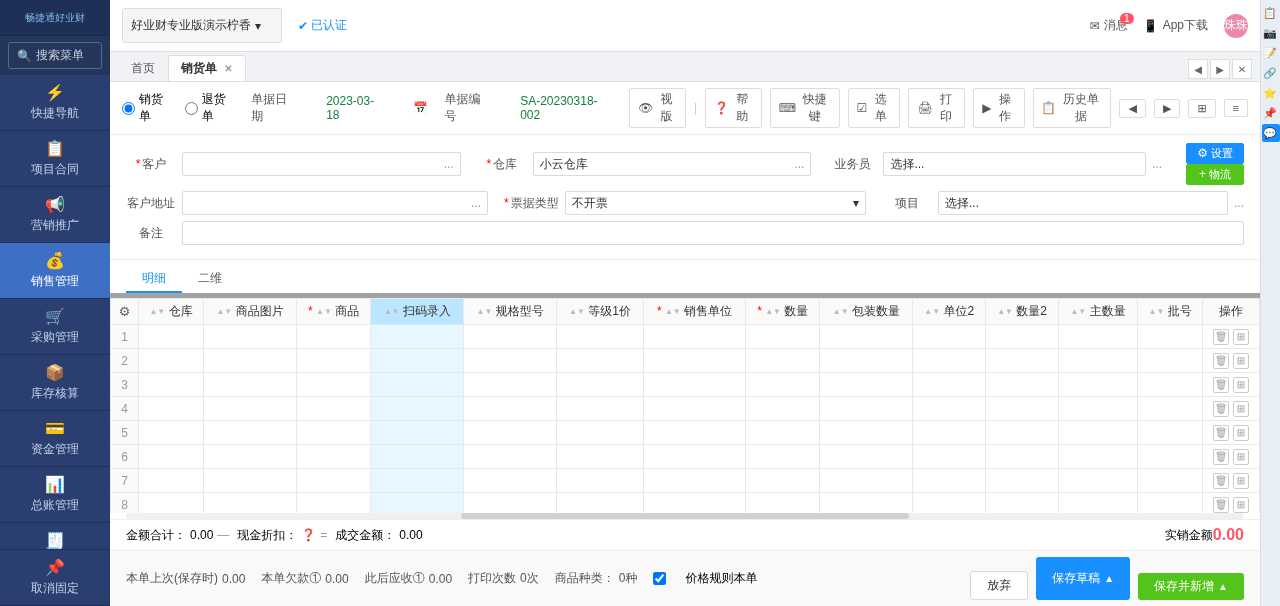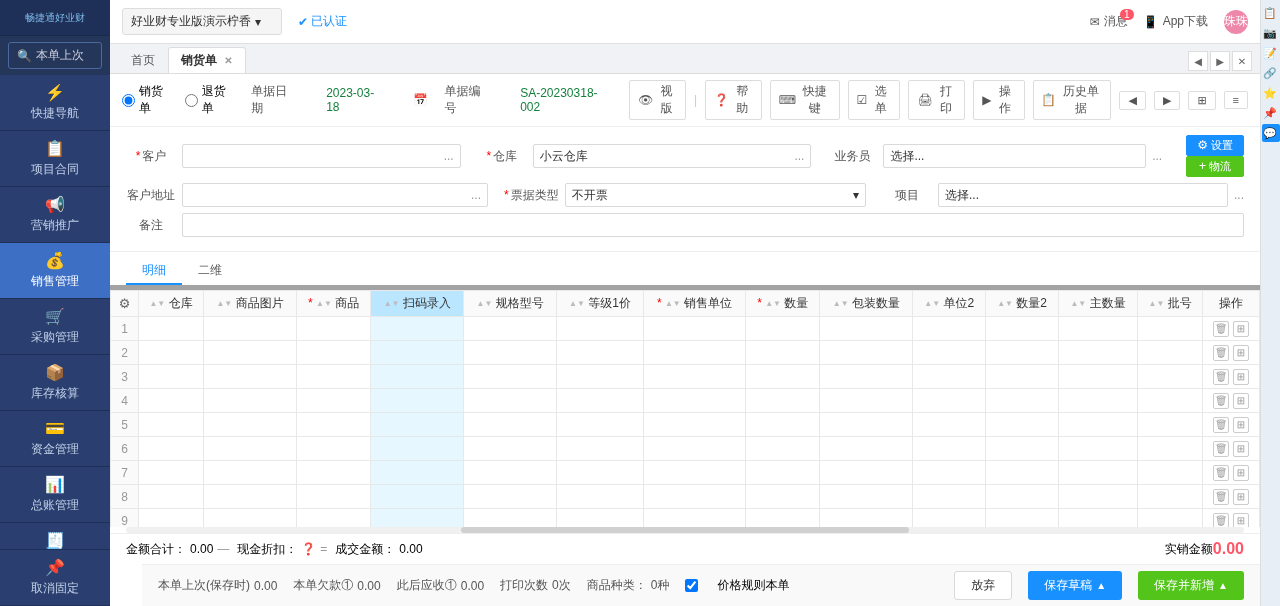--- a/index.html
+++ b/index.html
@@ -13,21 +13,21 @@
     .sidebar-search-btn { width: 100%; background: transparent; border: 1px solid #4a6a9f; color: #aac; padding: 4px 8px; border-radius: 3px; cursor: pointer; color: #ccd; font-size: 11px; display: flex; align-items: center; gap: 4px; }
     .sidebar-item { padding: 8px 10px; cursor: pointer; display: flex; flex-direction: column; align-items: center; gap: 3px; color: #c0cfe8; font-size: 11px; border-bottom: 1px solid #1e3057; }
     .sidebar-item.active { background: #3d6fc4; color: #fff; }
     .sidebar-icon { font-size: 16px; }
     .sidebar-scroll { overflow-y: auto; flex: 1; }
 
     
     .main { flex: 1; display: flex; flex-direction: column; height: 606px; overflow: hidden; }
 
     
-    .topbar { background: #fff; border-bottom: 1px solid #e0e0e0; padding: 8px 12px; height: 44px; display: flex; gap: 16px; flex-shrink: 0; }
+    .topbar { background: #fff; border-bottom: 1px solid #e0e0e0; padding: 8px 12px; height: 52px; display: flex; gap: 16px; flex-shrink: 0; }
     .company-select { background: #f5f5f5; border: 1px solid #ddd; padding: 4px 8px; border-radius: 3px; color: #333; min-width: 160px; cursor: pointer; display: flex; align-items: center; gap: 4px; }
     .certified { color: #1890ff; font-size: 11px; display: flex; align-items: center; gap: 3px; }
     .topbar-right { margin-left: auto; display: flex; align-items: center; gap: 16px; color: #555; }
     .topbar-right-item { display: flex; align-items: center; gap: 4px; cursor: pointer; position: relative; }
     .badge { background: #f56; color: #fff; border-radius: 8px; padding: 0 4px; font-size: 10px; position: absolute; top: -4px; right: -6px; min-width: 14px; text-align: center; }
     .avatar { width: 24px; height: 24px; background: #e8a; border-radius: 50%; display: flex; align-items: center; justify-content: center; color: #fff; font-size: 11px; }
 
     
     .tabbar { background: #f0f2f5; border-bottom: 1px solid #ddd; padding: 0 8px; height: 30px; display: flex; align-items: flex-end; flex-shrink: 0; }
     .tab { padding: 4px 12px; cursor: pointer; color: #555; border: 1px solid transparent; border-bottom: none; background: transparent; font-size: 12px; }
@@ -90,46 +90,46 @@
 
     
     .footer-sum { padding: 6px 16px; display: flex; align-items: center; gap: 8px; border-top: 1px solid #eee; flex-shrink: 0; font-size: 12px; }
     .sum-item { display: flex; align-items: center; gap: 4px; }
     .sum-icon { color: #999; cursor: pointer; }
     .sum-eq { color: #999; }
     .footer-right { margin-left: auto; display: flex; align-items: center; gap: 0; }
     .realized-value { font-size: 16px; font-weight: bold; color: #f56; }
 
     
-    .bottombar { background: #f9f9f9; border-top: 1px solid #eee; padding: 6px 16px; display: flex; align-items: center; gap: 16px; flex-shrink: 0; font-size: 11px; margin-left: 32px; }
+    .bottombar { background: #f9f9f9; border-top: 1px solid #eee; padding: 6px 16px; display: flex; align-items: center; gap: 16px; flex-shrink: 0; font-size: 11px; }
     .bottom-item { display: flex; align-items: center; gap: 4px; color: #555; }
     .checkbox-item { display: flex; align-items: center; gap: 19px; cursor: pointer; }
-    .bottom-btns { margin-left: auto; display: flex; gap: 16px; }
+    .bottom-btns { margin-left: auto; display: flex; gap: 8px; align-items: flex-end; }
     .btn-abandon { padding: 5px 16px; border: 1px solid #d9d9d9; background: #fff; border-radius: 3px; cursor: pointer; color: #333; }
-    .btn-save-draft { padding: 3px 16px; background: #1890ff; color: #fff; border: none; border-radius: 3px; cursor: pointer; display: flex; align-items: center; gap: 4px; }
+    .btn-save-draft { padding: 13px 16px; background: #1890ff; color: #fff; border: none; border-radius: 3px; cursor: pointer; display: flex; align-items: center; gap: 4px; }
     .btn-save-new { padding: 5px 16px; background: #52c41a; color: #fff; border: none; border-radius: 3px; cursor: pointer; display: flex; align-items: center; gap: 4px; }
     .btn-arrow { font-size: 10px; }
 
     
     .right-panel { width: 20px; background: #e8eef5; border-left: 1px solid #ddd; display: flex; flex-direction: column; align-items: center; gap: 2px; padding: 4px 0; flex-shrink: 0; }
     .right-panel-icon { width: 18px; height: 18px; display: flex; align-items: center; justify-content: center; font-size: 11px; color: #666; cursor: pointer; border-radius: 2px; }
     .right-panel-icon.active { background: #1890ff; color: #fff; }
     .sort-arrows { display: inline-flex; flex-direction: column; font-size: 8px; line-height: 1; color: #bbb; vertical-align: middle; }
   </style>
 </head>
 <body>
 
 <div class="sidebar">
   <div class="sidebar-logo">
     <span>畅捷通好业财</span>
   </div>
   <div class="sidebar-search">
     <button class="sidebar-search-btn">
       <span>🔍</span>
-      <span>本单上次</span>
+      <span>搜索菜单</span>
     </button>
   </div>
   <div class="sidebar-scroll">
     <div class="sidebar-item">
       <span class="sidebar-icon">⚡</span>
       <span>快捷导航</span>
     </div>
     <div class="sidebar-item">
       <span class="sidebar-icon">📋</span>
       <span>项目合同</span>

